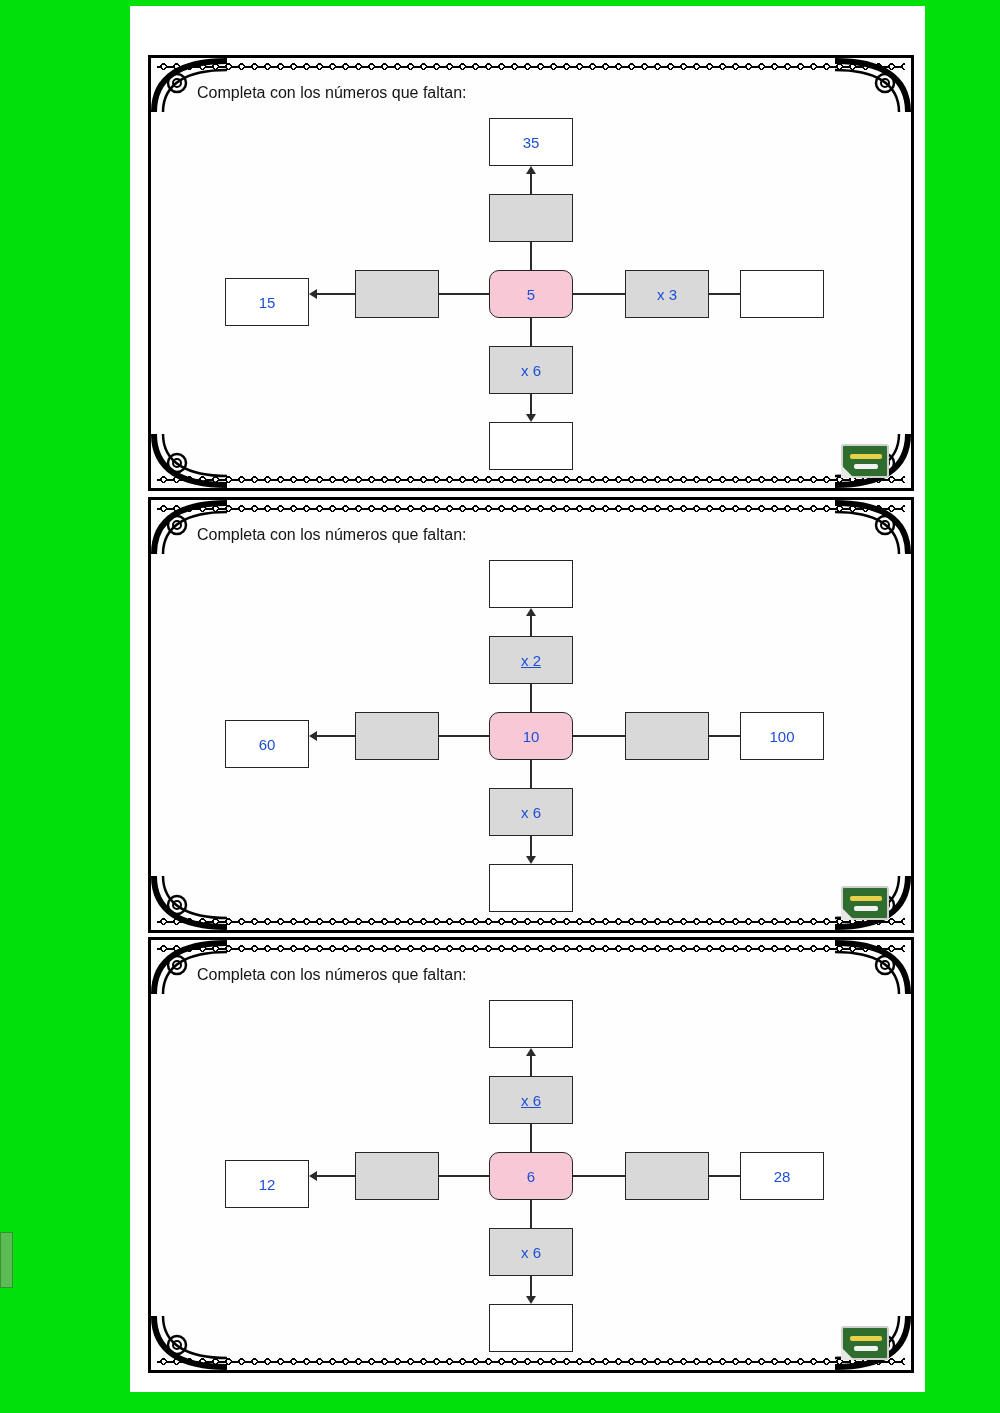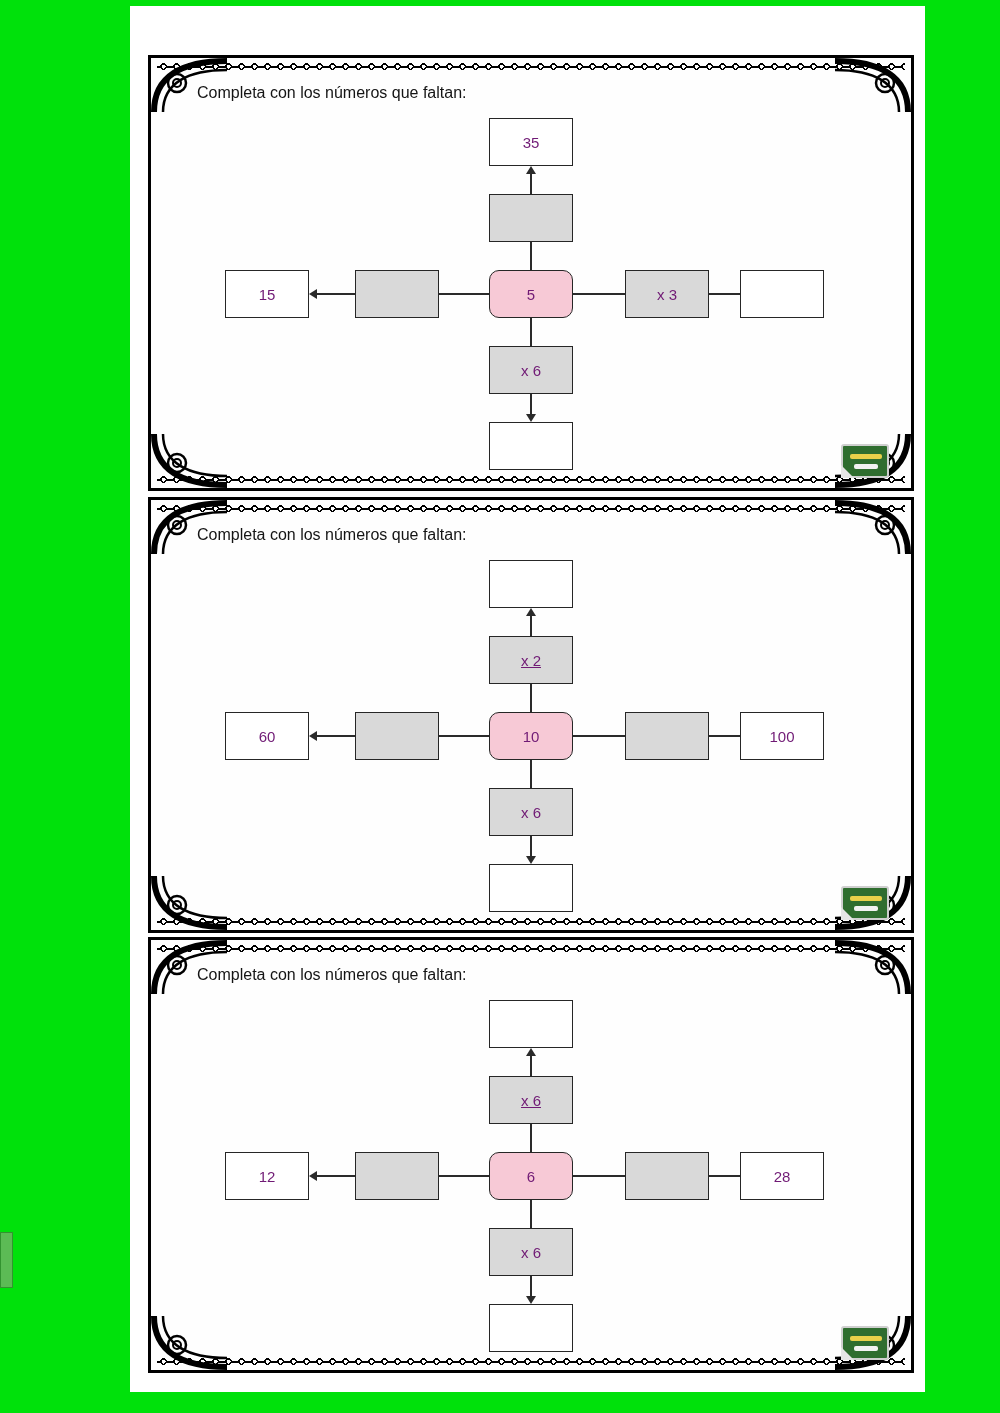--- a/index.html
+++ b/index.html
@@ -69,29 +69,29 @@
   }
 
   .diagram { position: absolute; inset: 0; z-index: 2; }
 
   .bx {
     position: absolute;
     width: 84px; height: 48px;
     border: 1.5px solid #262626;
     background: #ffffff;
     display: flex; align-items: center; justify-content: center;
-    font-size: 15px; color: #701a75;
+    font-size: 15px; color: #1d4ed8;
   }
   .bx.gray { background: #d9d9d9; }
   .bx.pink { background: #f7c9d6; border-radius: 10px; }
 
   .pos-topv { left: 338px; top: 60px; }
   .pos-topo { left: 338px; top: 136px; text-decoration: underline; }
   .pos-c    { left: 338px; top: 212px; }
-  .pos-lv   { left: 74px;  top: 212px; }
+  .pos-lv   { left: 74px;  top: 220px; }
   .pos-lo   { left: 204px; top: 212px; }
   .pos-ro   { left: 474px; top: 212px; }
   .pos-rv   { left: 589px; top: 212px; }
   .pos-bo   { left: 338px; top: 288px; }
   .pos-bv   { left: 338px; top: 364px; }
 
   .ln { position: absolute; background: #2a2a2a; }
   .ln.v  { left: 379px; width: 2px; }
   .ln.h  { top: 235px; height: 2px; }
   .ln.v1 { top: 116px; height: 20px; }

